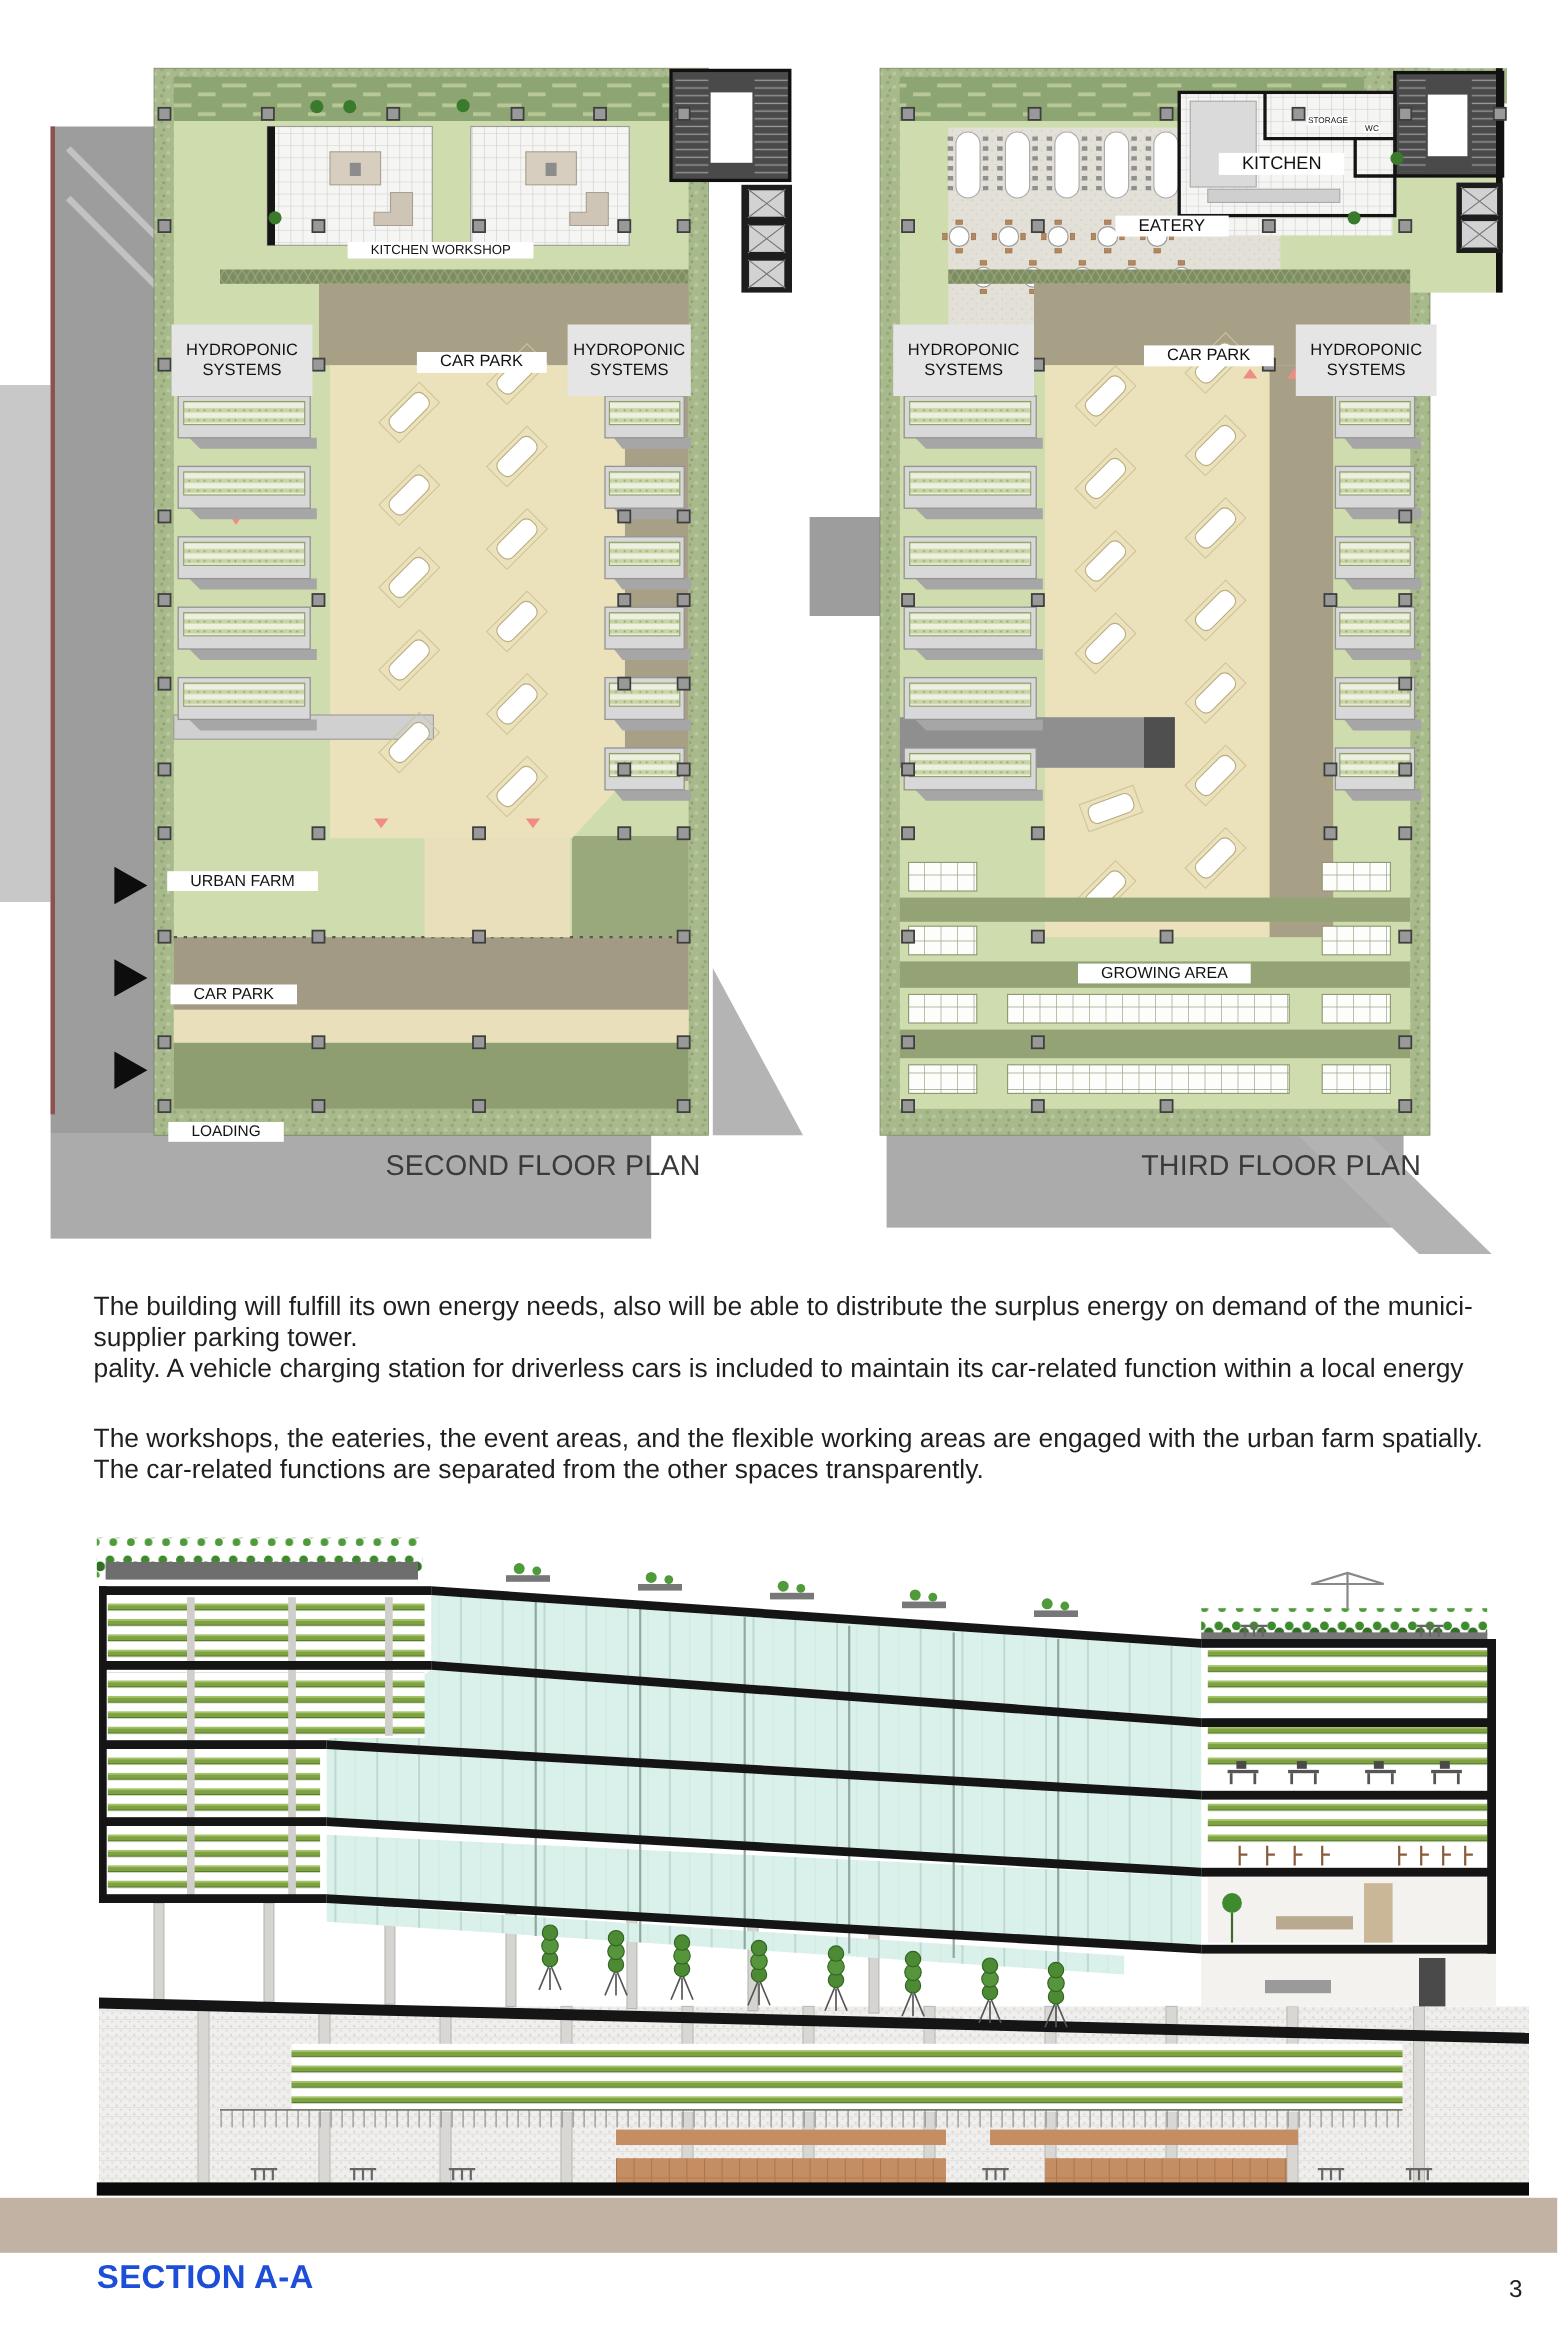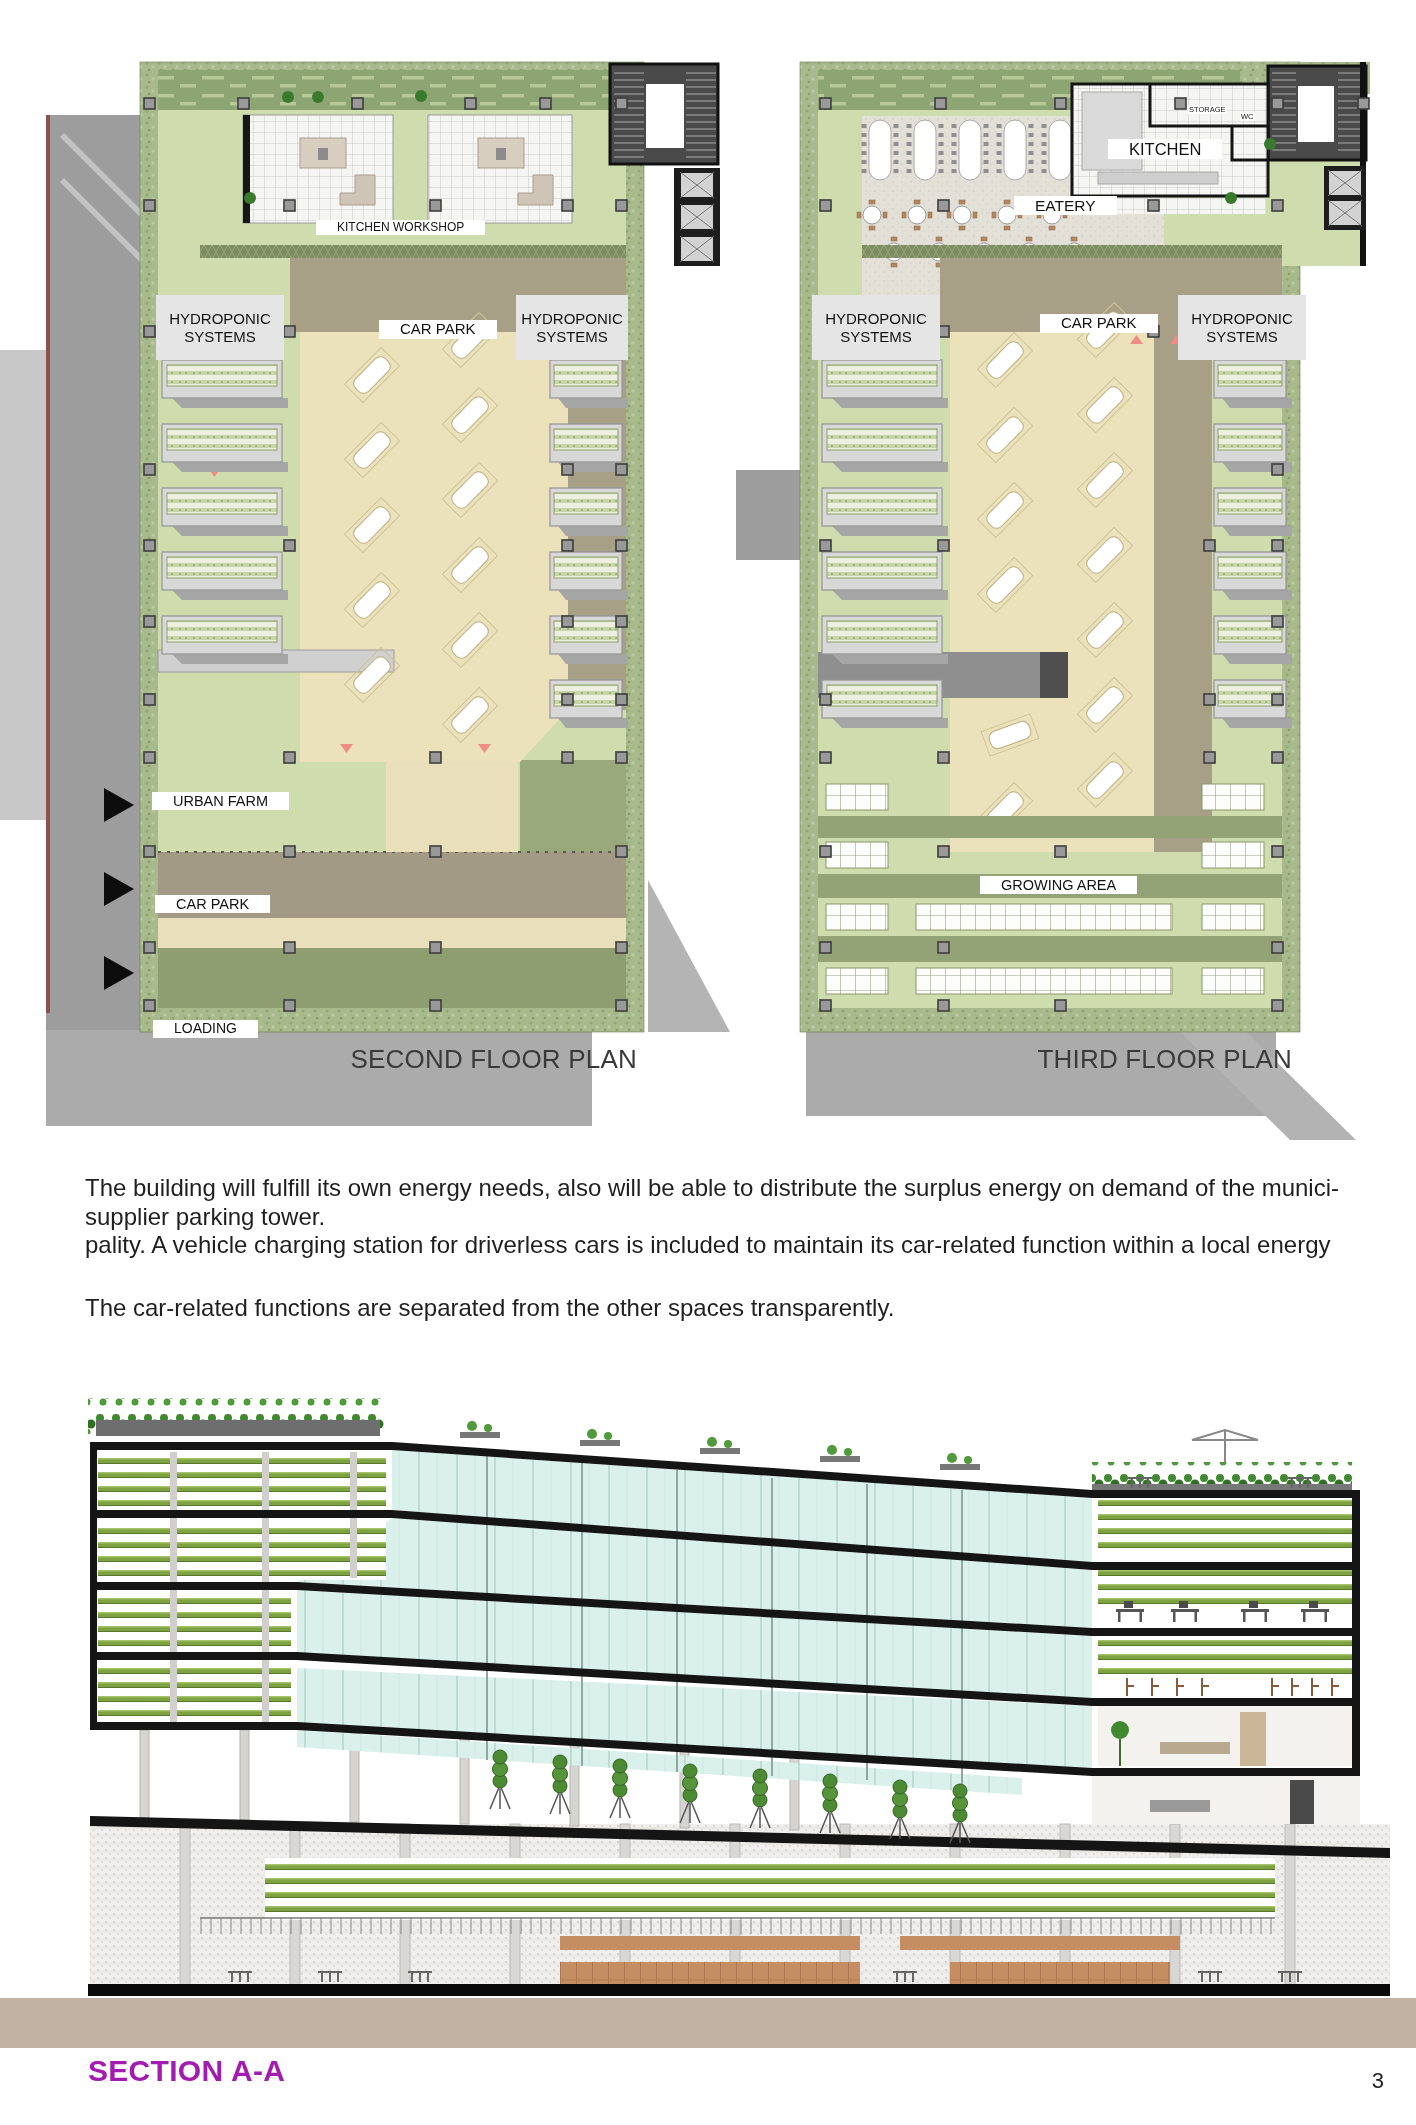--- a/index.html
+++ b/index.html
@@ -7,21 +7,21 @@
          font-family:"Liberation Sans",sans-serif;}
   svg{position:absolute;left:0;display:block;}
   .lbl{position:absolute;background:#ffffff;color:#121212;padding:1px 21px;line-height:1.12;
        white-space:nowrap;}
   .lbl2{position:absolute;background:#e5e5e5;color:#121212;text-align:center;line-height:17.5px;
         white-space:normal;padding:15px 2px;}
   .title{position:absolute;background:none;color:#3a3a3a;font-size:26px;letter-spacing:0.2px;
          text-align:right;white-space:nowrap;}
   .bodytext{position:absolute;color:#1f1f1f;font-size:24px;line-height:28.5px;}
   .bodyline{white-space:nowrap;}
-  .sectiontitle{position:absolute;color:#a21caf;font-size:30px;font-weight:600;letter-spacing:0.3px;}
+  .sectiontitle{position:absolute;color:#1d4ed8;font-size:30px;font-weight:600;letter-spacing:0.3px;}
   .pagenum{position:absolute;color:#222;font-size:22px;}
   .groundstrip{position:absolute;left:0;width:1416px;top:1998px;height:50px;background:#c2b2a3;}
 </style>
 </head>
 <body>
 
 <div class="sheet">
 
 <svg style="top:0" width="1416" height="1150" viewBox="0 0 1416 1150">
 <defs>
@@ -631,20 +631,21 @@
 <div class="lbl2" style="left:1178px;top:295px;width:124px;font-size:15px;">HYDROPONIC SYSTEMS</div>
 <div class="lbl" style="left:980px;top:876px;font-size:14.5px;">GROWING AREA</div>
 <div class="title" style="left:992px;top:1044px;width:300px;">THIRD FLOOR PLAN</div>
 
 <div class="bodytext" style="left:85px;top:1174px;">
   <div class="bodyline">The building will fulfill its own energy needs, also will be able to distribute the surplus energy on demand of the munici-</div>
   <div class="bodyline">supplier parking tower.</div>
   <div class="bodyline">pality. A vehicle charging station for driverless cars is included to maintain its car-related function within a local energy</div>
 </div>
 <div class="bodytext" style="left:85px;top:1294px;">
+  <div class="bodyline">The workshops, the eateries, the event areas, and the flexible working areas are engaged with the urban farm spatially.</div>
   <div class="bodyline">The car-related functions are separated from the other spaces transparently.</div>
 </div>
 
 <div class="groundstrip"></div>
 <div class="sectiontitle" style="left:88px;top:2054px;">SECTION A-A</div>
 <div class="pagenum" style="left:1362px;top:2068px;width:22px;text-align:right;">3</div>
 
 </div>
 
 </body></html>

